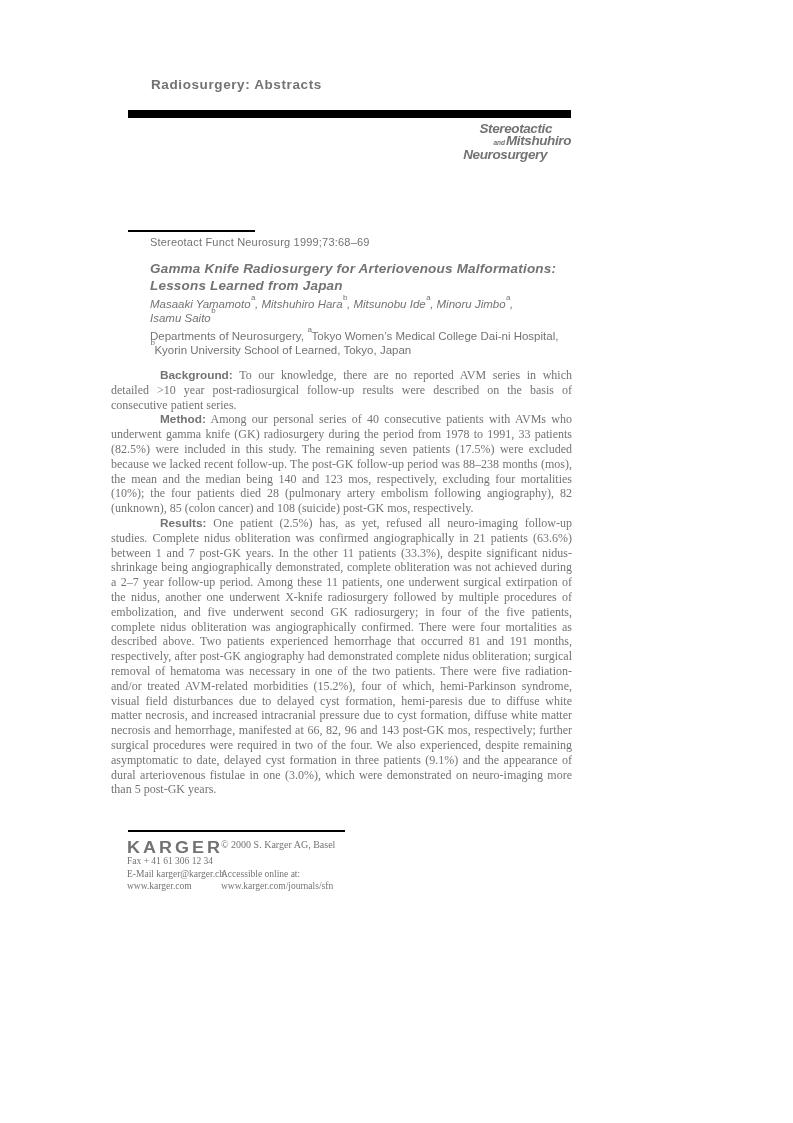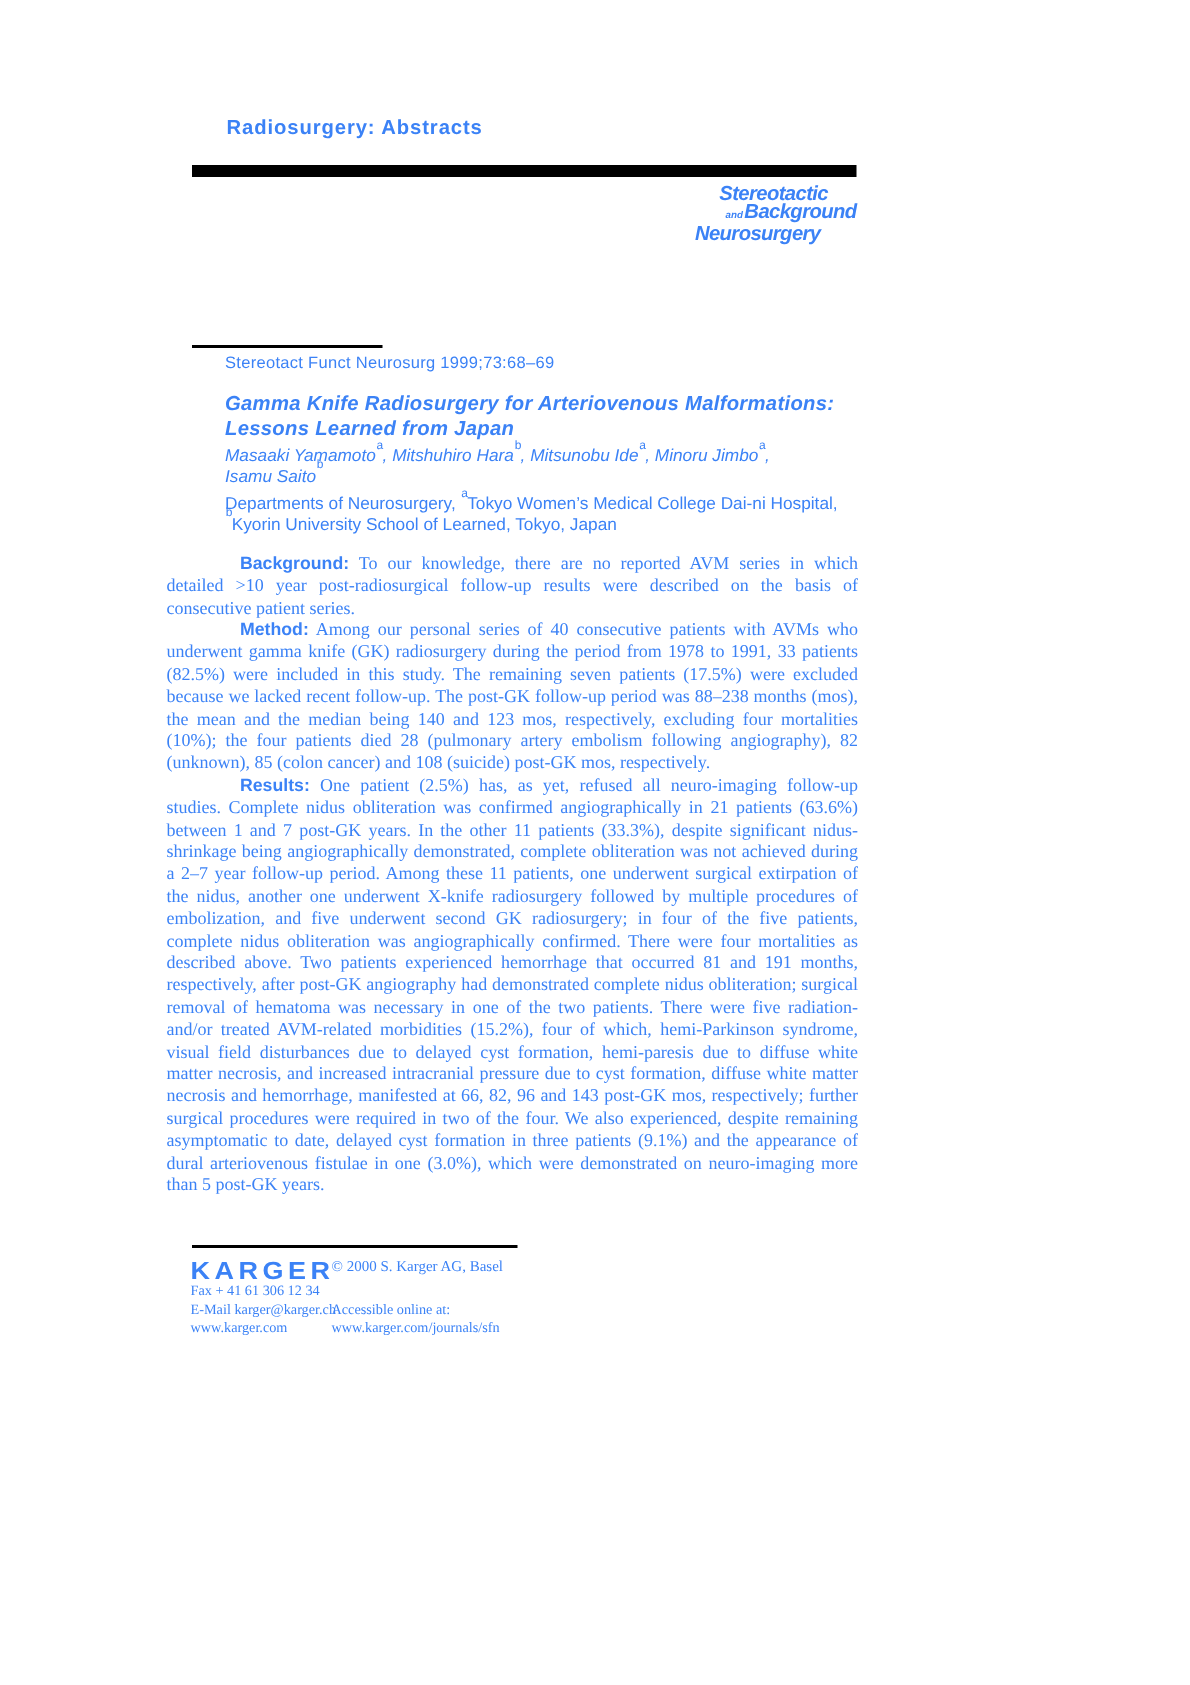--- a/index.html
+++ b/index.html
@@ -1,21 +1,21 @@
 <!DOCTYPE html>
 <html lang="en"><head>
 <meta charset="utf-8">
 <style>
   html, body { margin: 0; padding: 0; background: #ffffff; }
   .page {
     position: relative;
     width: 793px;
     height: 1123px;
     background: #ffffff;
-    color: #3b82f6;
+    color: #737373;
     overflow: hidden;
   }
 
   
   .hdr-title {
     position: absolute; left: 151px; top: 77px;
     font-family: "Liberation Sans", sans-serif;
     font-weight: bold; font-size: 13.5px; letter-spacing: 0.6px;
     white-space: nowrap;
   }
@@ -117,21 +117,21 @@
 </head>
 <body>
 
 <div class="page">
 
   <div class="hdr-title">Radiosurgery: Abstracts</div>
   <div class="hdr-bar"></div>
 
   <div class="logo">
     <div class="l1">Stereotactic</div>
-    <div class="l2"><span class="and">and</span><span>Background</span></div>
+    <div class="l2"><span class="and">and</span><span>Mitshuhiro</span></div>
     <div class="l3">Neurosurgery</div>
   </div>
 
   <div class="cite-rule"></div>
   <div class="citation">Stereotact Funct Neurosurg 1999;73:68–69</div>
 
   <div class="title">
     <div>Gamma Knife Radiosurgery for Arteriovenous Malformations:</div>
     <div>Lessons Learned from Japan</div>
   </div>

